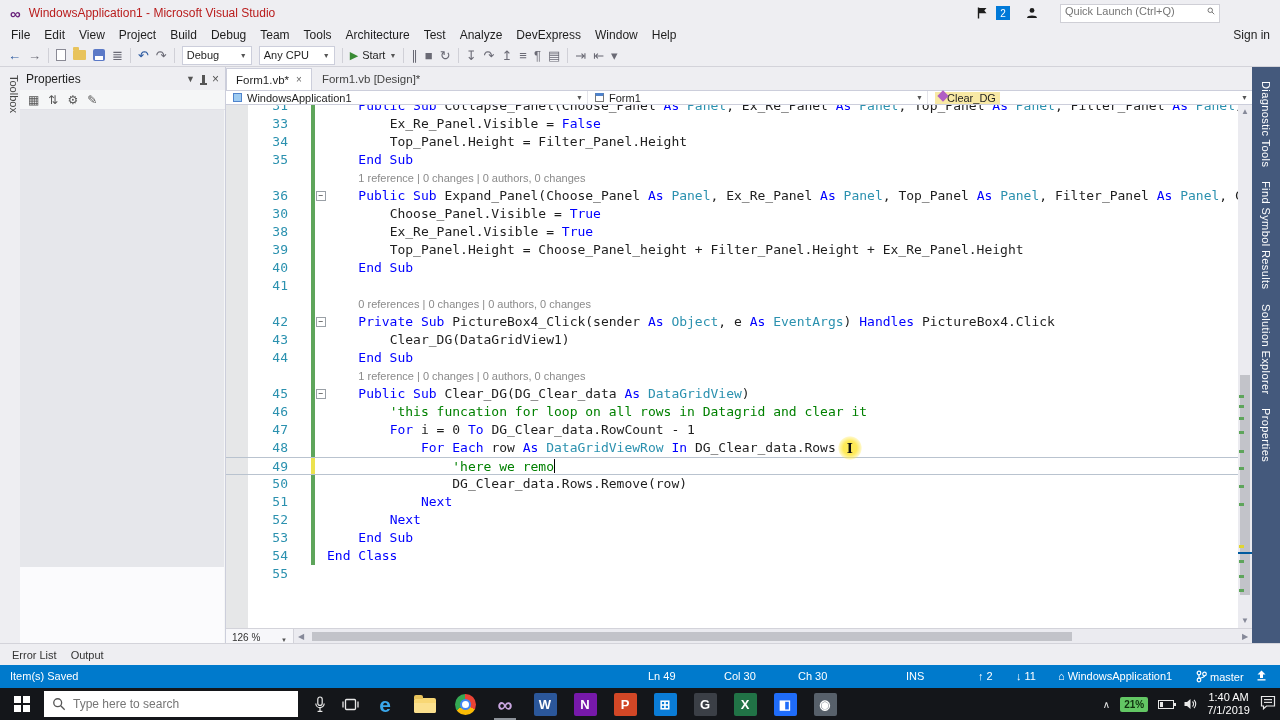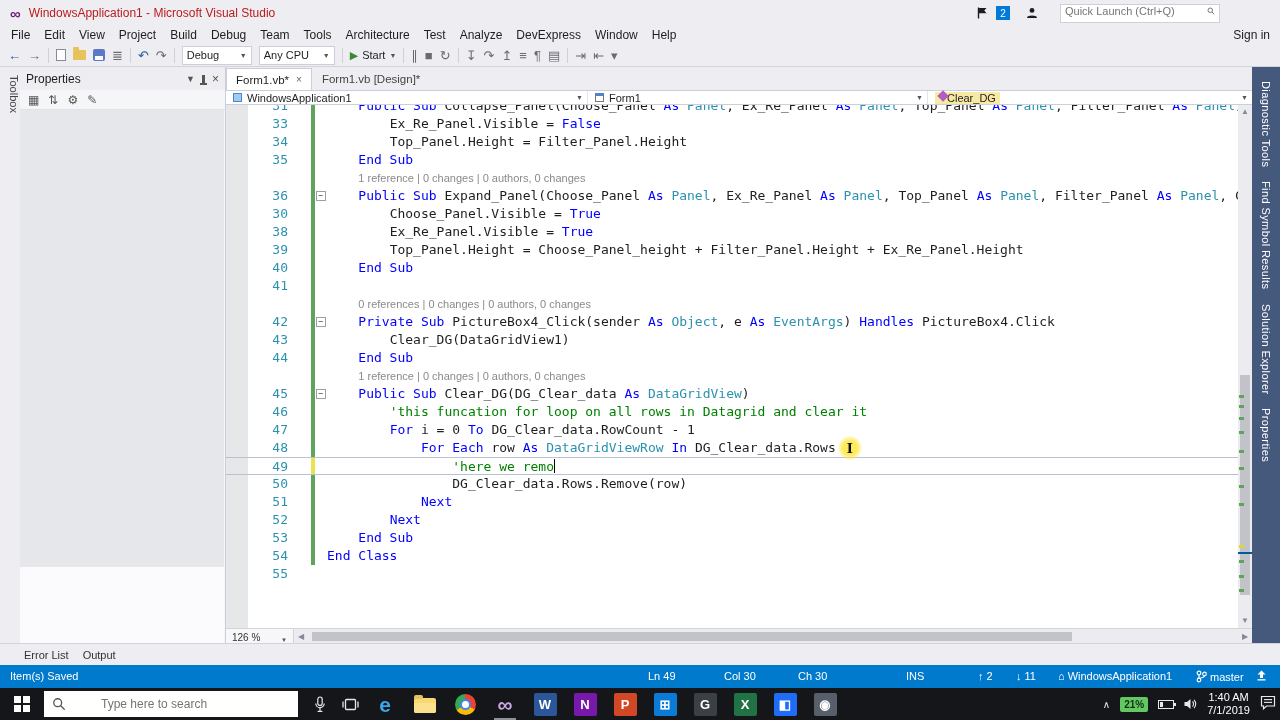--- a/index.html
+++ b/index.html
@@ -45,21 +45,21 @@
   .lp-header .hicons { margin-left:auto; display:flex; gap:7px; color:#555; font-size:9px; align-items:center; }
   .pin-icon { display:inline-block; width:3px; height:8px; background:#555; position:relative; }
   .pin-icon::after { content:''; position:absolute; left:-2px; bottom:-2px; width:7px; height:2px; background:#555; }
   .lp-toolbar { height:20px; display:flex; align-items:center; gap:9px; padding:0 8px; background:#f5f6f7; font-size:12px; color:#555; border-bottom:1px solid #e2e2e8; }
   .lp-body { position:absolute; left:0; right:1px; top:43px; height:457px; background:#e6e7eb; }
   .lp-lower { position:absolute; left:0; right:1px; top:500px; bottom:0; background:#fbfbfd; }
 
   .right-strip { position:absolute; left:1252px; top:67px; width:28px; height:576px; background:#44597c; display:flex; flex-direction:column; align-items:center; }
   .right-strip .vtab { writing-mode:vertical-rl; color:#fff; font-size:11px; margin-top:14px; letter-spacing:.4px; }
 
-  .bottom-band { position:absolute; left:0; top:643px; width:1280px; height:22px; background:#eeeef2; border-top:1px solid #d3d3da; display:flex; align-items:center; gap:14px; padding-left:24px; }
+  .bottom-band { position:absolute; left:0; top:643px; width:1280px; height:22px; background:#eeeef2; border-top:1px solid #d3d3da; display:flex; align-items:center; gap:14px; padding-left:12px; }
   .bottom-band span { font-size:11px; color:#333; }
 
   
   .editor { position:absolute; left:226px; top:67px; width:1026px; height:576px; }
   .tabs-row { position:absolute; left:0; top:0; right:0; height:23px; display:flex; align-items:flex-end; }
   .doc-tab { height:22px; display:inline-flex; align-items:center; padding:0 9px; font-size:11.5px; color:#444; margin-right:1px; cursor:default; }
   .doc-tab.active { background:#fff; border:1px solid #cccedb; border-bottom:none; color:#1e1e1e; }
   .tab-close { margin-left:7px; font-size:10px; color:#666; }
 
   .nav-bar { position:absolute; left:0; top:23px; right:0; height:15px; background:#fff; border-top:1px solid #cccedb; border-bottom:1px solid #cccedb; display:flex; }
@@ -108,21 +108,21 @@
   .statusbar { position:absolute; left:0; top:665px; width:1280px; height:23px; background:#007acc; color:#fff; font-size:11px; }
   .statusbar span, .statusbar div { position:absolute; top:5px; }
   .sb-ico { display:flex; align-items:center; gap:3px; }
 
   
   .taskbar { position:absolute; left:0; top:688px; width:1280px; height:32px; background:#14161a; display:flex; align-items:center; }
   .start-box { width:44px; height:100%; display:flex; align-items:center; justify-content:center; }
   .win-logo { display:grid; grid-template-columns:7px 7px; grid-template-rows:7px 7px; gap:1.5px; }
   .win-logo span { background:#fff; }
   .tb-search { width:254px; height:26px; background:#fff; display:flex; align-items:center; padding:0 8px; gap:7px; }
-  .tb-search input { border:none; outline:none; flex:1; font-size:12px; color:#5f5f5f; font-family:"Liberation Sans",sans-serif;margin-left:28px; }
+  .tb-search input { border:none; outline:none; flex:1; font-size:12px; color:#5f5f5f; font-family:"Liberation Sans",sans-serif; }
   .tb-ic { margin-left:16px; display:flex; align-items:center; }
   .tb-apps { display:flex; align-items:center; margin-left:14px; gap:16px; height:100%; }
   .tb-app { position:relative; width:24px; height:100%; display:flex; align-items:center; justify-content:center; }
   .tb-app.open::after { content:''; position:absolute; bottom:0; left:1px; right:1px; height:2px; background:#8d9299; }
   .tile { width:23px; height:23px; border-radius:2px; color:#fff; font-size:13px; font-weight:bold; display:flex; align-items:center; justify-content:center; }
   .gl { font-size:21px; font-weight:bold; line-height:1; }
   .folder-ic { width:22px; height:15px; background:#f8d775; border-radius:2px; position:relative; margin-top:3px; }
   .folder-ic::before { content:''; position:absolute; top:-3px; left:0; width:9px; height:4px; background:#e8c35c; border-radius:2px 2px 0 0; }
   .folder-ic::after { content:''; position:absolute; left:0; right:0; bottom:0; height:10px; background:#fbe08e; border-radius:0 0 2px 2px; }
   .chrome-ic { width:21px; height:21px; border-radius:50%; background:conic-gradient(#ea4335 0 33%, #fbbc05 33% 66%, #34a853 66% 100%); position:relative; }

